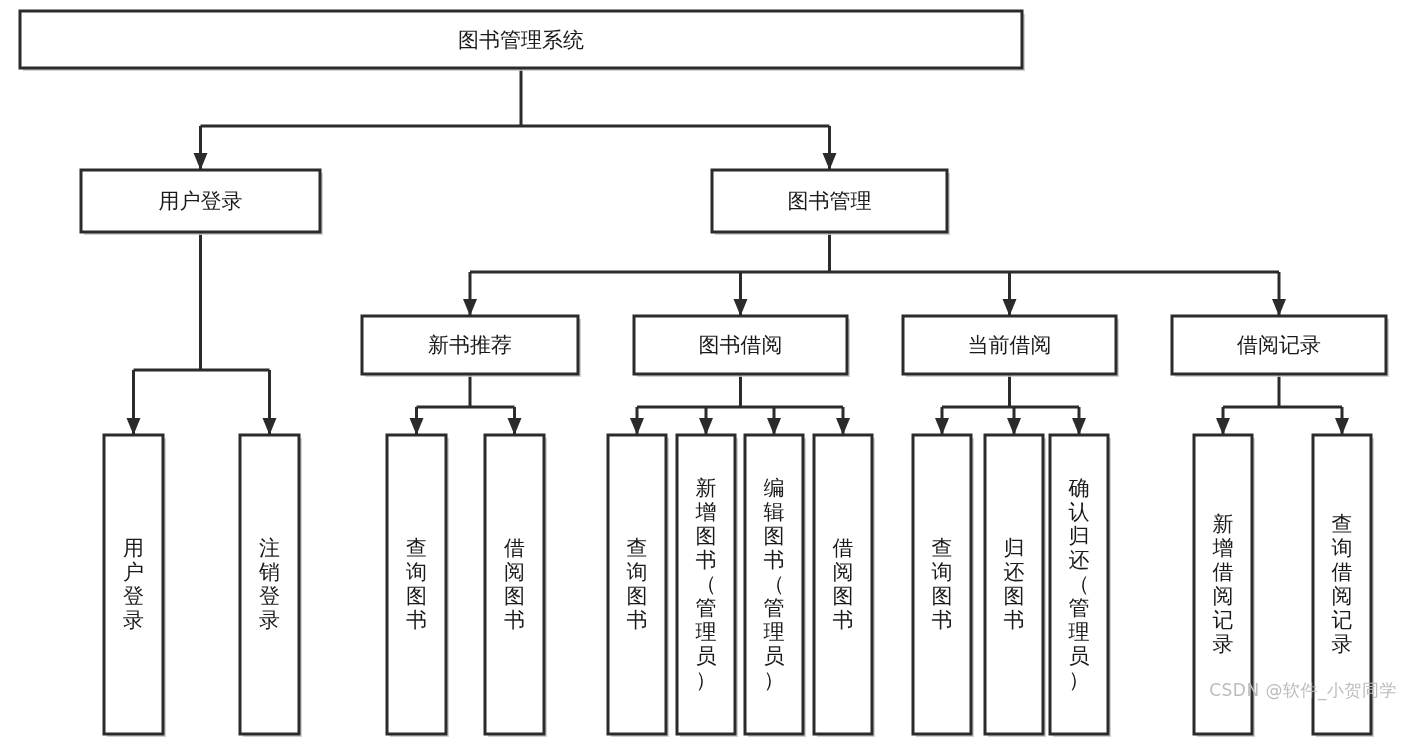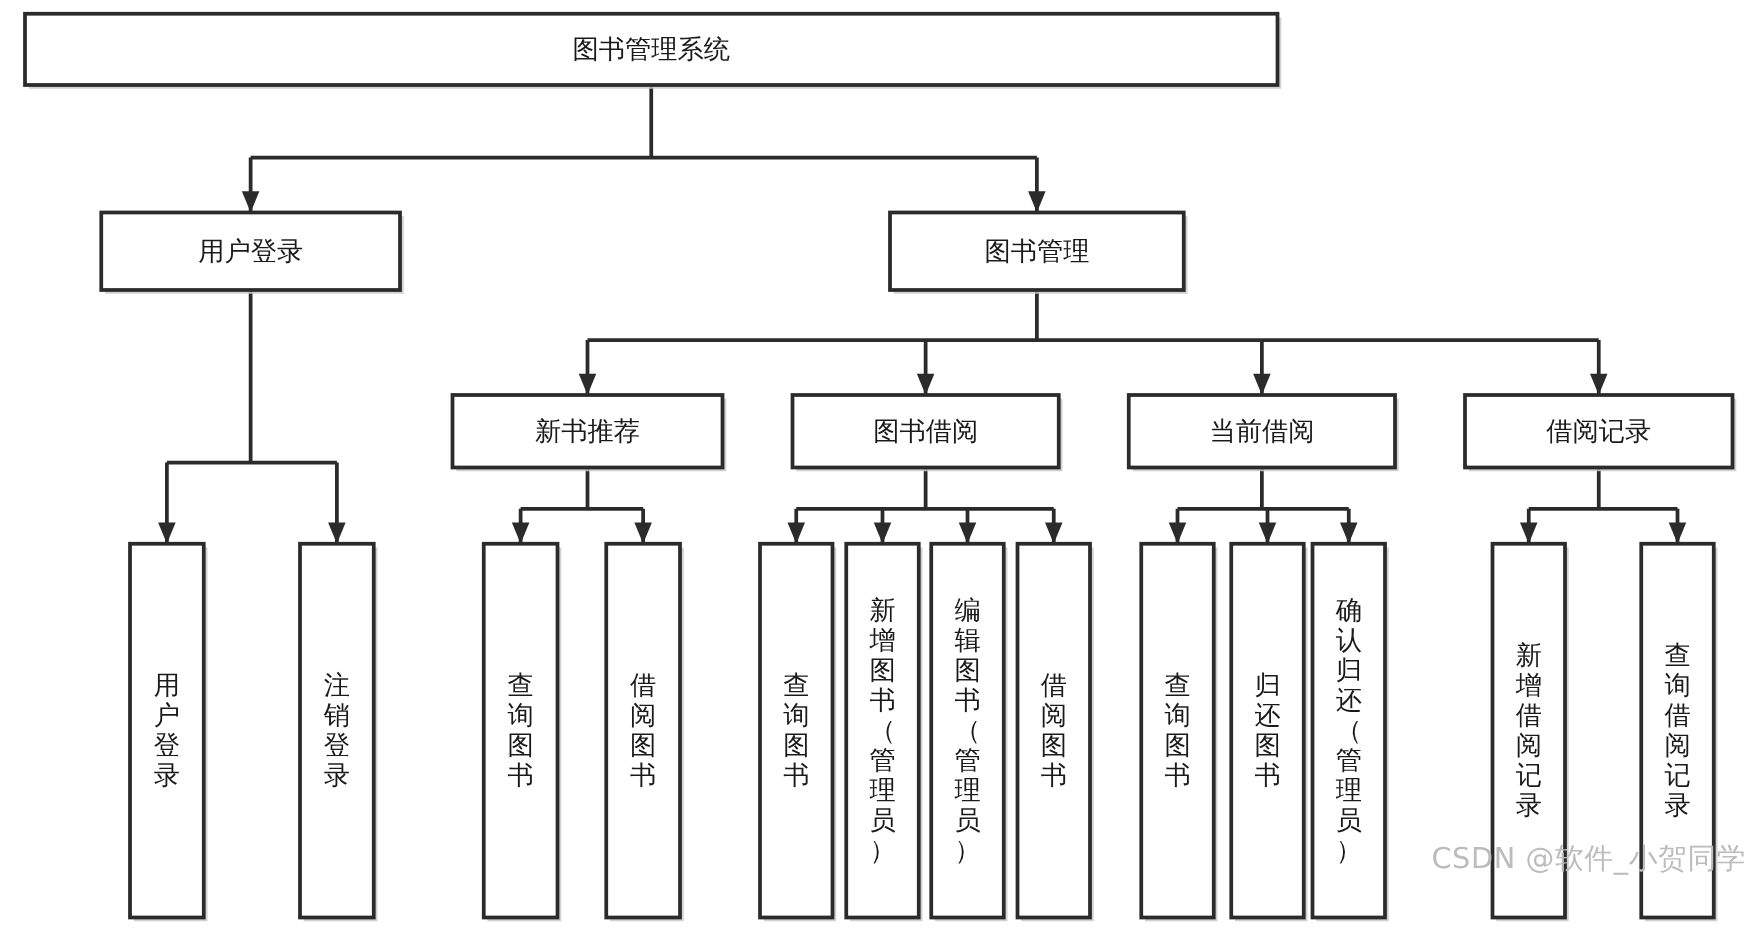--- a/index.html
+++ b/index.html
@@ -56,21 +56,21 @@
     fill: #1a1a1a;
     font-family: "DejaVu Sans", "Liberation Sans", sans-serif;
     font-size: 21px;
     text-anchor: middle;
   }
   .watermark-text {
     position: absolute;
     right: 8px;
     bottom: 6px;
     color: #bcbcbc;
-    font-size: 23px;
+    font-size: 17px;
     font-family: "DejaVu Sans", "Liberation Sans", sans-serif;
     white-space: nowrap;
     letter-spacing: 0.5px;
     user-select: none;
   }
 </style>
 </head>
 <body>
 
 <div id="diagram-root">

